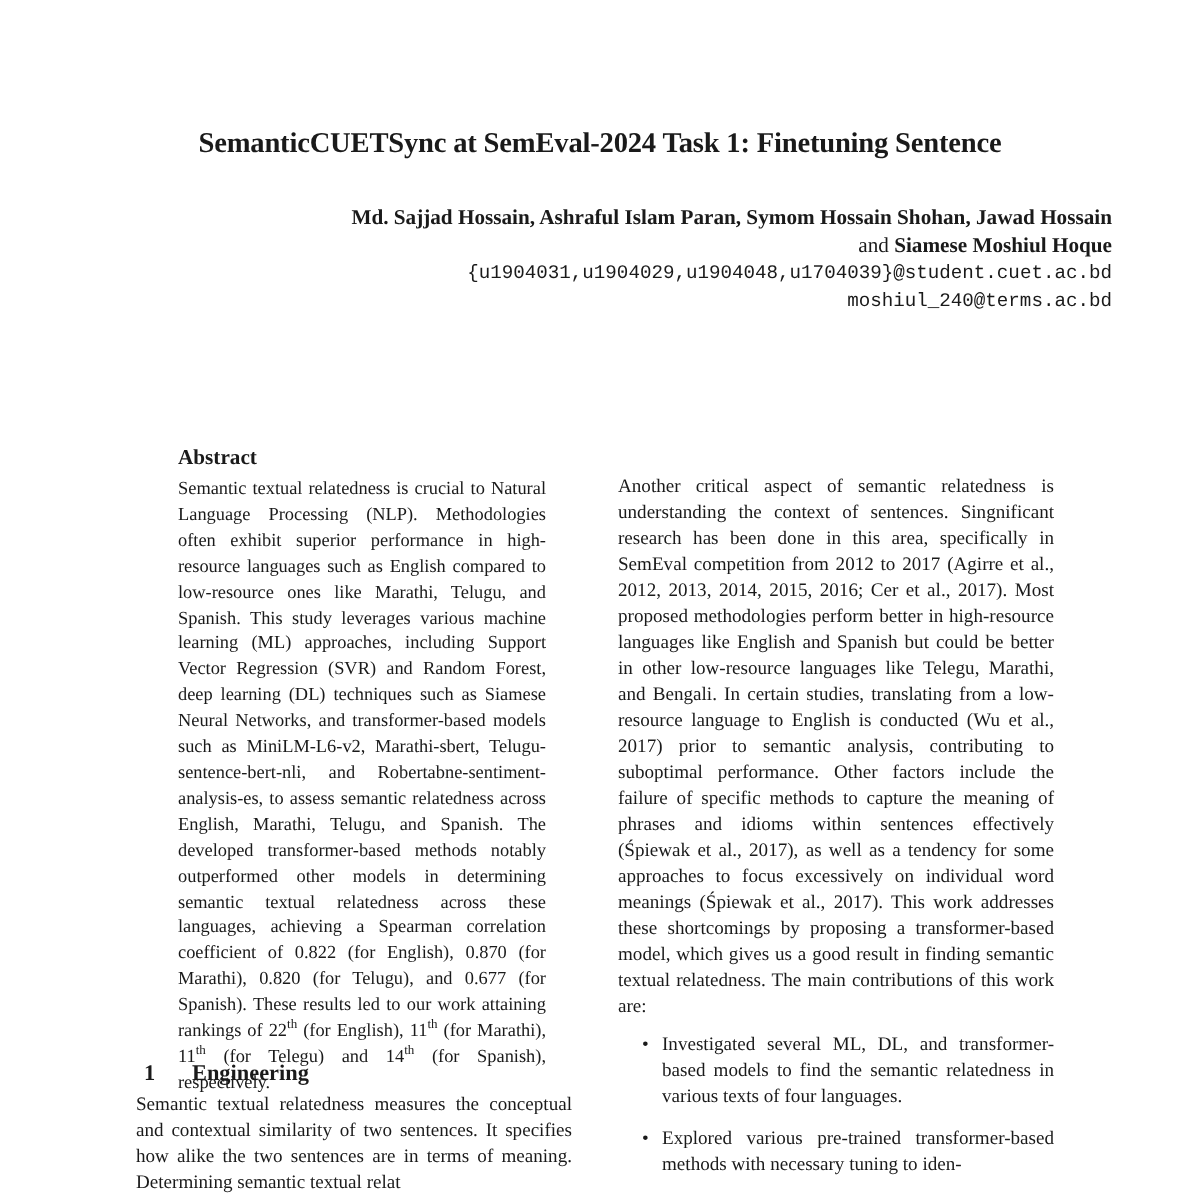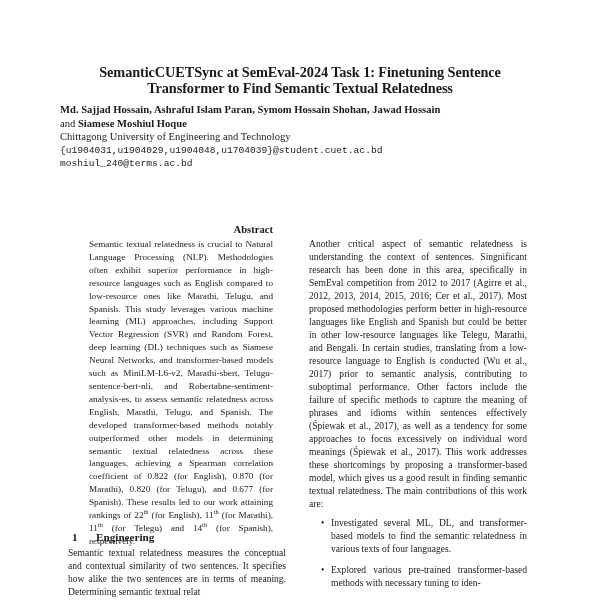--- a/index.html
+++ b/index.html
@@ -1,53 +1,51 @@
 <!DOCTYPE html>
 <html><head>
 <meta charset="utf-8">
 <style>
   html, body { margin:0; padding:0; }
   body { width:600px; height:600px; background:#ffffff; position:relative; overflow:hidden;
          font-family:"Liberation Serif", serif; color:#1a1a1a; }
   .page { position:absolute; left:0; top:0; width:600px; height:504px; }
   .title { position:absolute; left:60px; width:480px; top:64px; text-align:center;
            font-weight:bold; font-size:14.3px; line-height:16px; letter-spacing:-0.1px; }
-  .authors { position:absolute; left:60px; width:480px; top:103px; text-align:left;
+  .authors { position:absolute; left:76px; width:480px; top:103px; text-align:right;
              font-size:10.6px; line-height:13.5px; }
   .authors b { font-weight:bold; }
   .affil { display:block; }
   .mono { font-family:"Liberation Mono", monospace; font-size:9.6px; display:block; line-height:13.5px; }
   .col { position:absolute; font-size:9.55px; line-height:13px; text-align:justify; }
-  .abs-title { position:absolute; left:89px; width:184px; top:224px; text-align:right;
+  .abs-title { position:absolute; left:89px; width:184px; top:224px; text-align:left;
                font-weight:bold; font-size:10.6px; }
   .abstract { left:89px; width:184px; top:238px; font-size:9.2px; line-height:12.9px; }
   .sec-head { position:absolute; left:72px; top:531px; font-weight:bold; font-size:11.2px; }
   .sec-head .num { display:inline-block; width:24px; }
   .intro { left:68px; width:218px; top:546px; }
   .right { left:309px; width:218px; top:237px; }
   .right p { margin:0; }
   .bullets { margin:6px 0 0 0; padding:0; list-style:none; }
   .bullets li { position:relative; padding-left:22px; margin-bottom:8px; }
   .bullets li .dot { position:absolute; left:12px; top:0; }
   sup { font-size:6.5px; line-height:0; vertical-align:super; }
 </style>
 </head>
 <body>
 
 <div class="page">
 
   <div class="title">
     <div>SemanticCUETSync at SemEval-2024 Task 1: Finetuning Sentence</div>
-    <div>Transformer to Find Semantic Textual Relatedness</div>
   </div>
 
   <div class="authors">
     <div><b>Md. Sajjad Hossain, Ashraful Islam Paran, Symom Hossain Shohan, Jawad Hossain</b></div>
     <div><span>and </span><b>Siamese Moshiul Hoque</b></div>
-    <span class="affil">Chittagong University of Engineering and Technology</span>
     <span class="mono">{u1904031,u1904029,u1904048,u1704039}@student.cuet.ac.bd</span>
     <span class="mono">moshiul_240@terms.ac.bd</span>
   </div>
 
   <div class="abs-title">Abstract</div>
   <div class="col abstract"><span>Semantic textual relatedness is crucial to Natural Language Processing (NLP). Methodologies often exhibit superior performance in high-resource languages such as English compared to low-resource ones like Marathi, Telugu, and Spanish. This study leverages various machine learning (ML) approaches, including Support Vector Regression (SVR) and Random Forest, deep learning (DL) techniques such as Siamese Neural Networks, and transformer-based models such as MiniLM-L6-v2, Marathi-sbert, Telugu-sentence-bert-nli, and Robertabne-sentiment-analysis-es, to assess semantic relatedness across English, Marathi, Telugu, and Spanish. The developed transformer-based methods notably outperformed other models in determining semantic textual relatedness across these languages, achieving a Spearman correlation coefficient of 0.822 (for English), 0.870 (for Marathi), 0.820 (for Telugu), and 0.677 (for Spanish). These results led to our work attaining rankings of </span><span>22</span><sup>th</sup><span> (for English), </span><span>11</span><sup>th</sup><span> (for Marathi), </span><span>11</span><sup>th</sup><span> (for Telegu) and </span><span>14</span><sup>th</sup><span> (for Spanish), respectively.</span></div>
 
   <div class="sec-head"><span class="num">1</span><span>Engineering</span></div>
   <div class="col intro">Semantic textual relatedness measures the conceptual and contextual similarity of two sentences. It specifies how alike the two sentences are in terms of meaning. Determining semantic textual relat</div>
 

